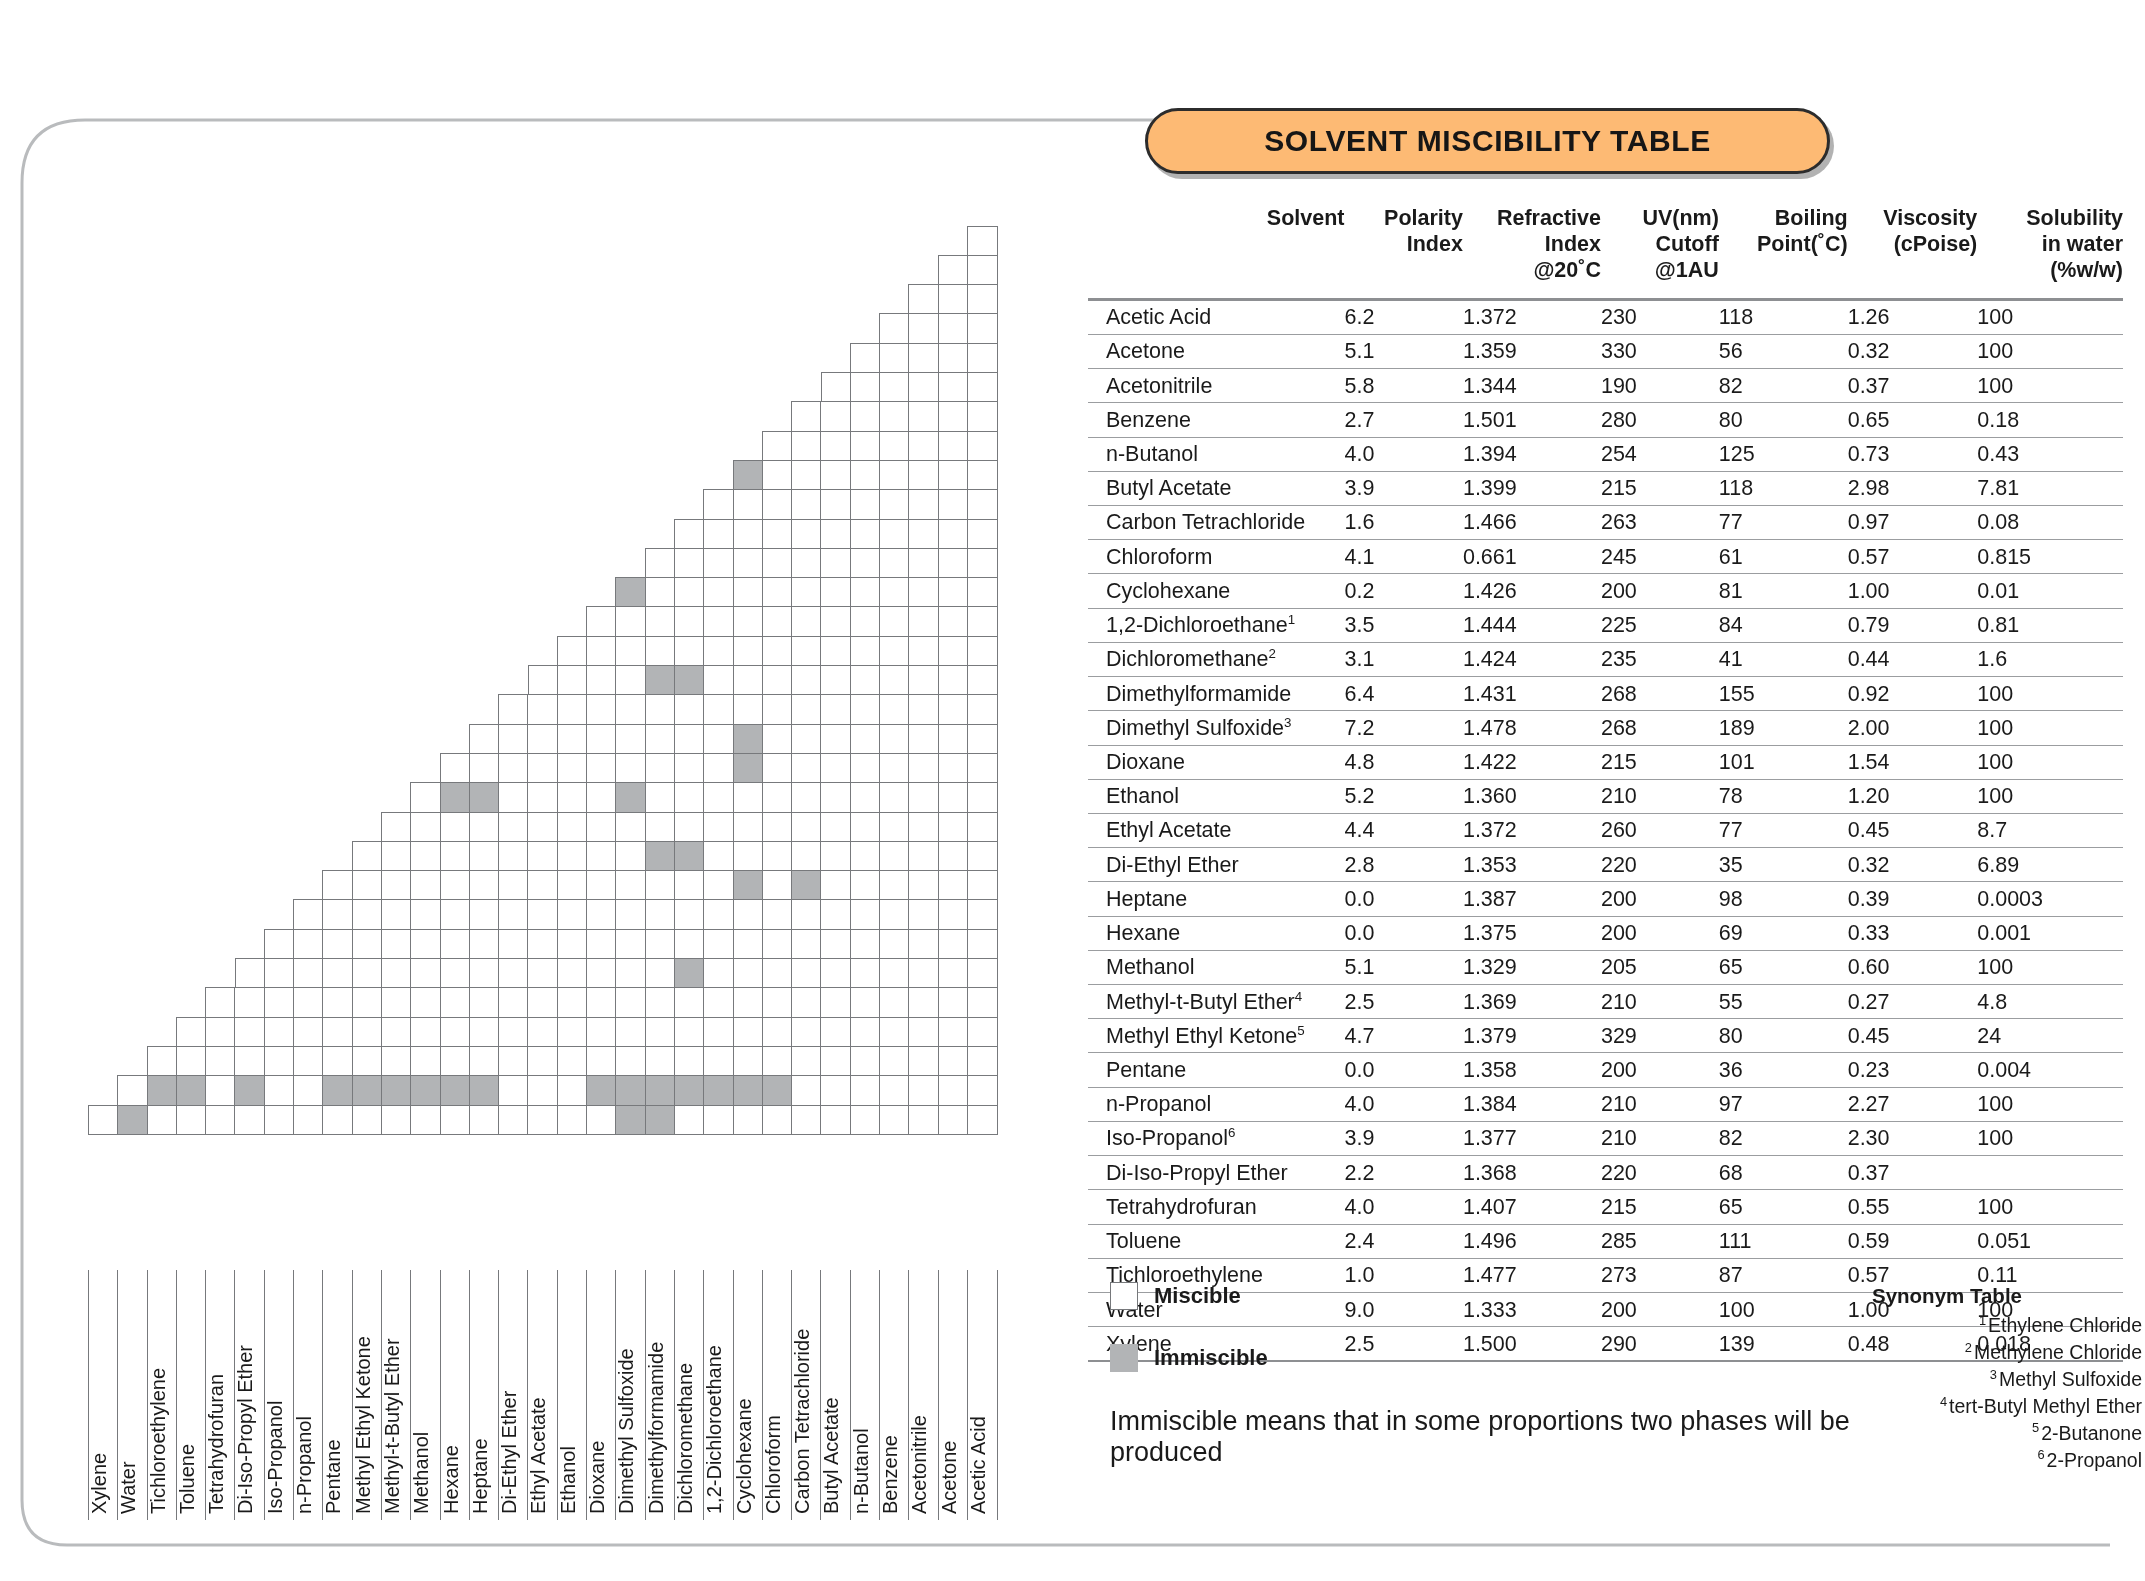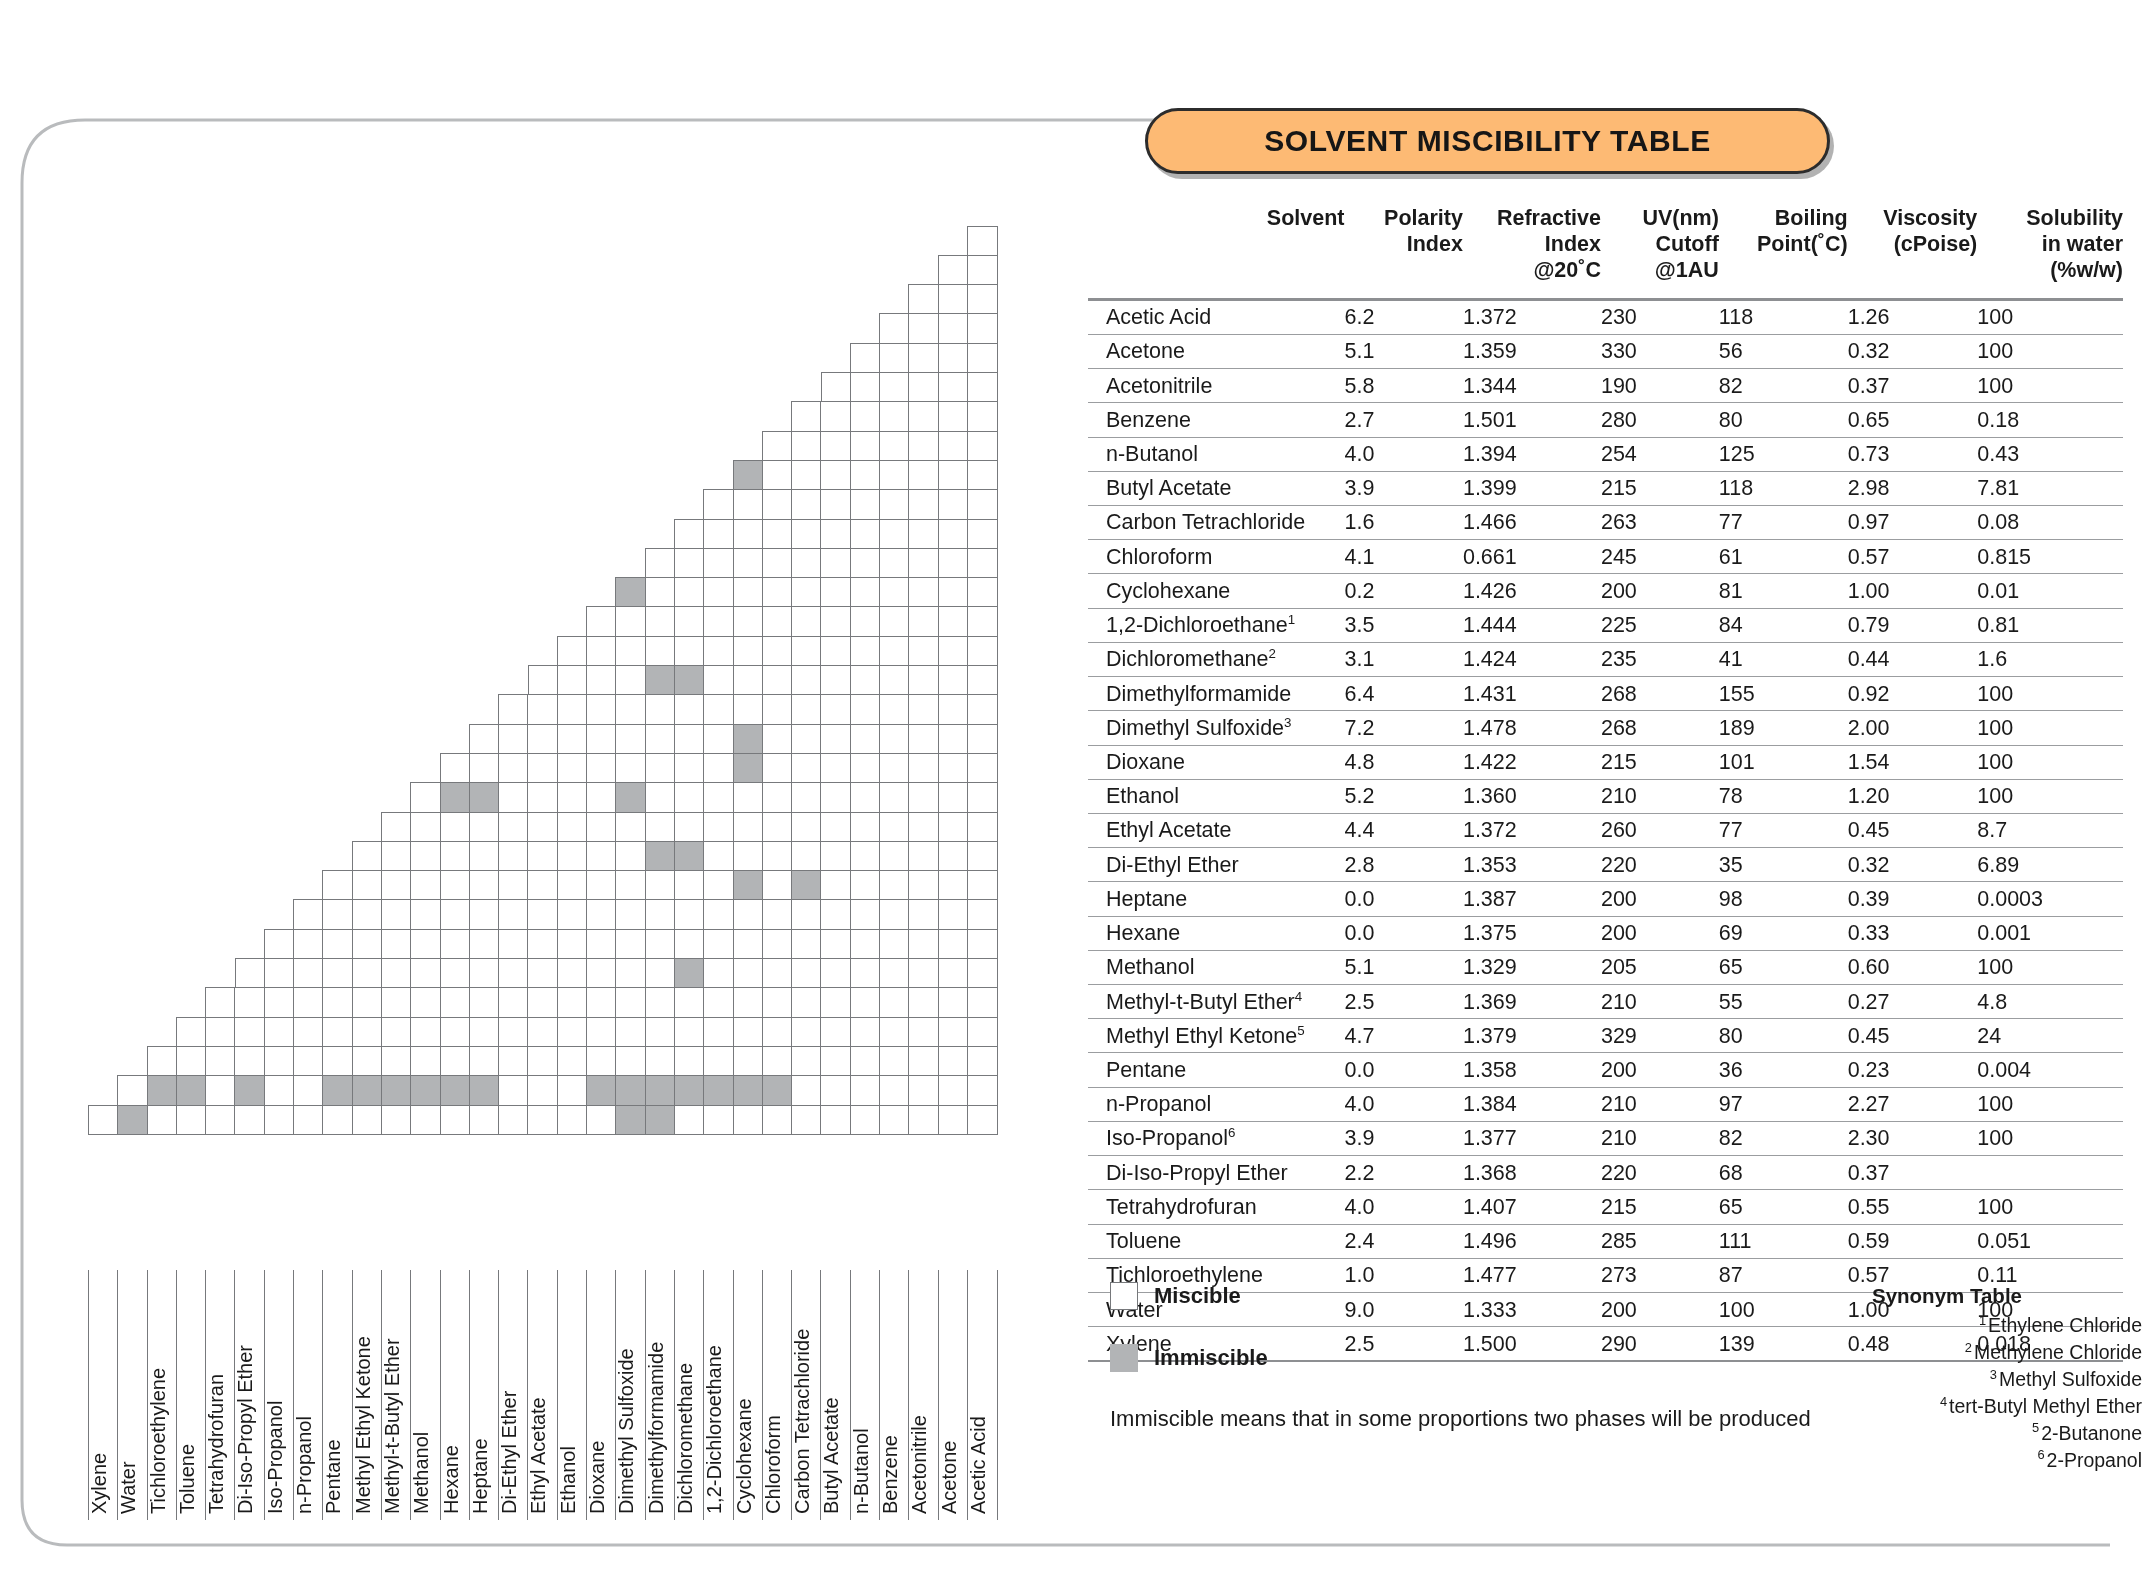--- a/index.html
+++ b/index.html
@@ -157,21 +157,21 @@
   }
   .leg-swatch {
     width: 28px; height: 28px;
     margin-right: 16px;
     border: 1.6px solid #76787b;
   }
   .leg-swatch.imm { background: #b2b4b6; border-color: #b2b4b6; }
   .leg-swatch.mis { background: #ffffff; }
   .leg-label { font-size: 22px; font-weight: bold; }
   #leg-note {
-    font-size: 22px;
+    font-size: 27px;
     margin-top: 6px;
     color: #1a1a1a;
   }
 
   
   #synonyms {
     position: absolute;
     left: 1872px;
     top: 1282px;
     width: 270px;

